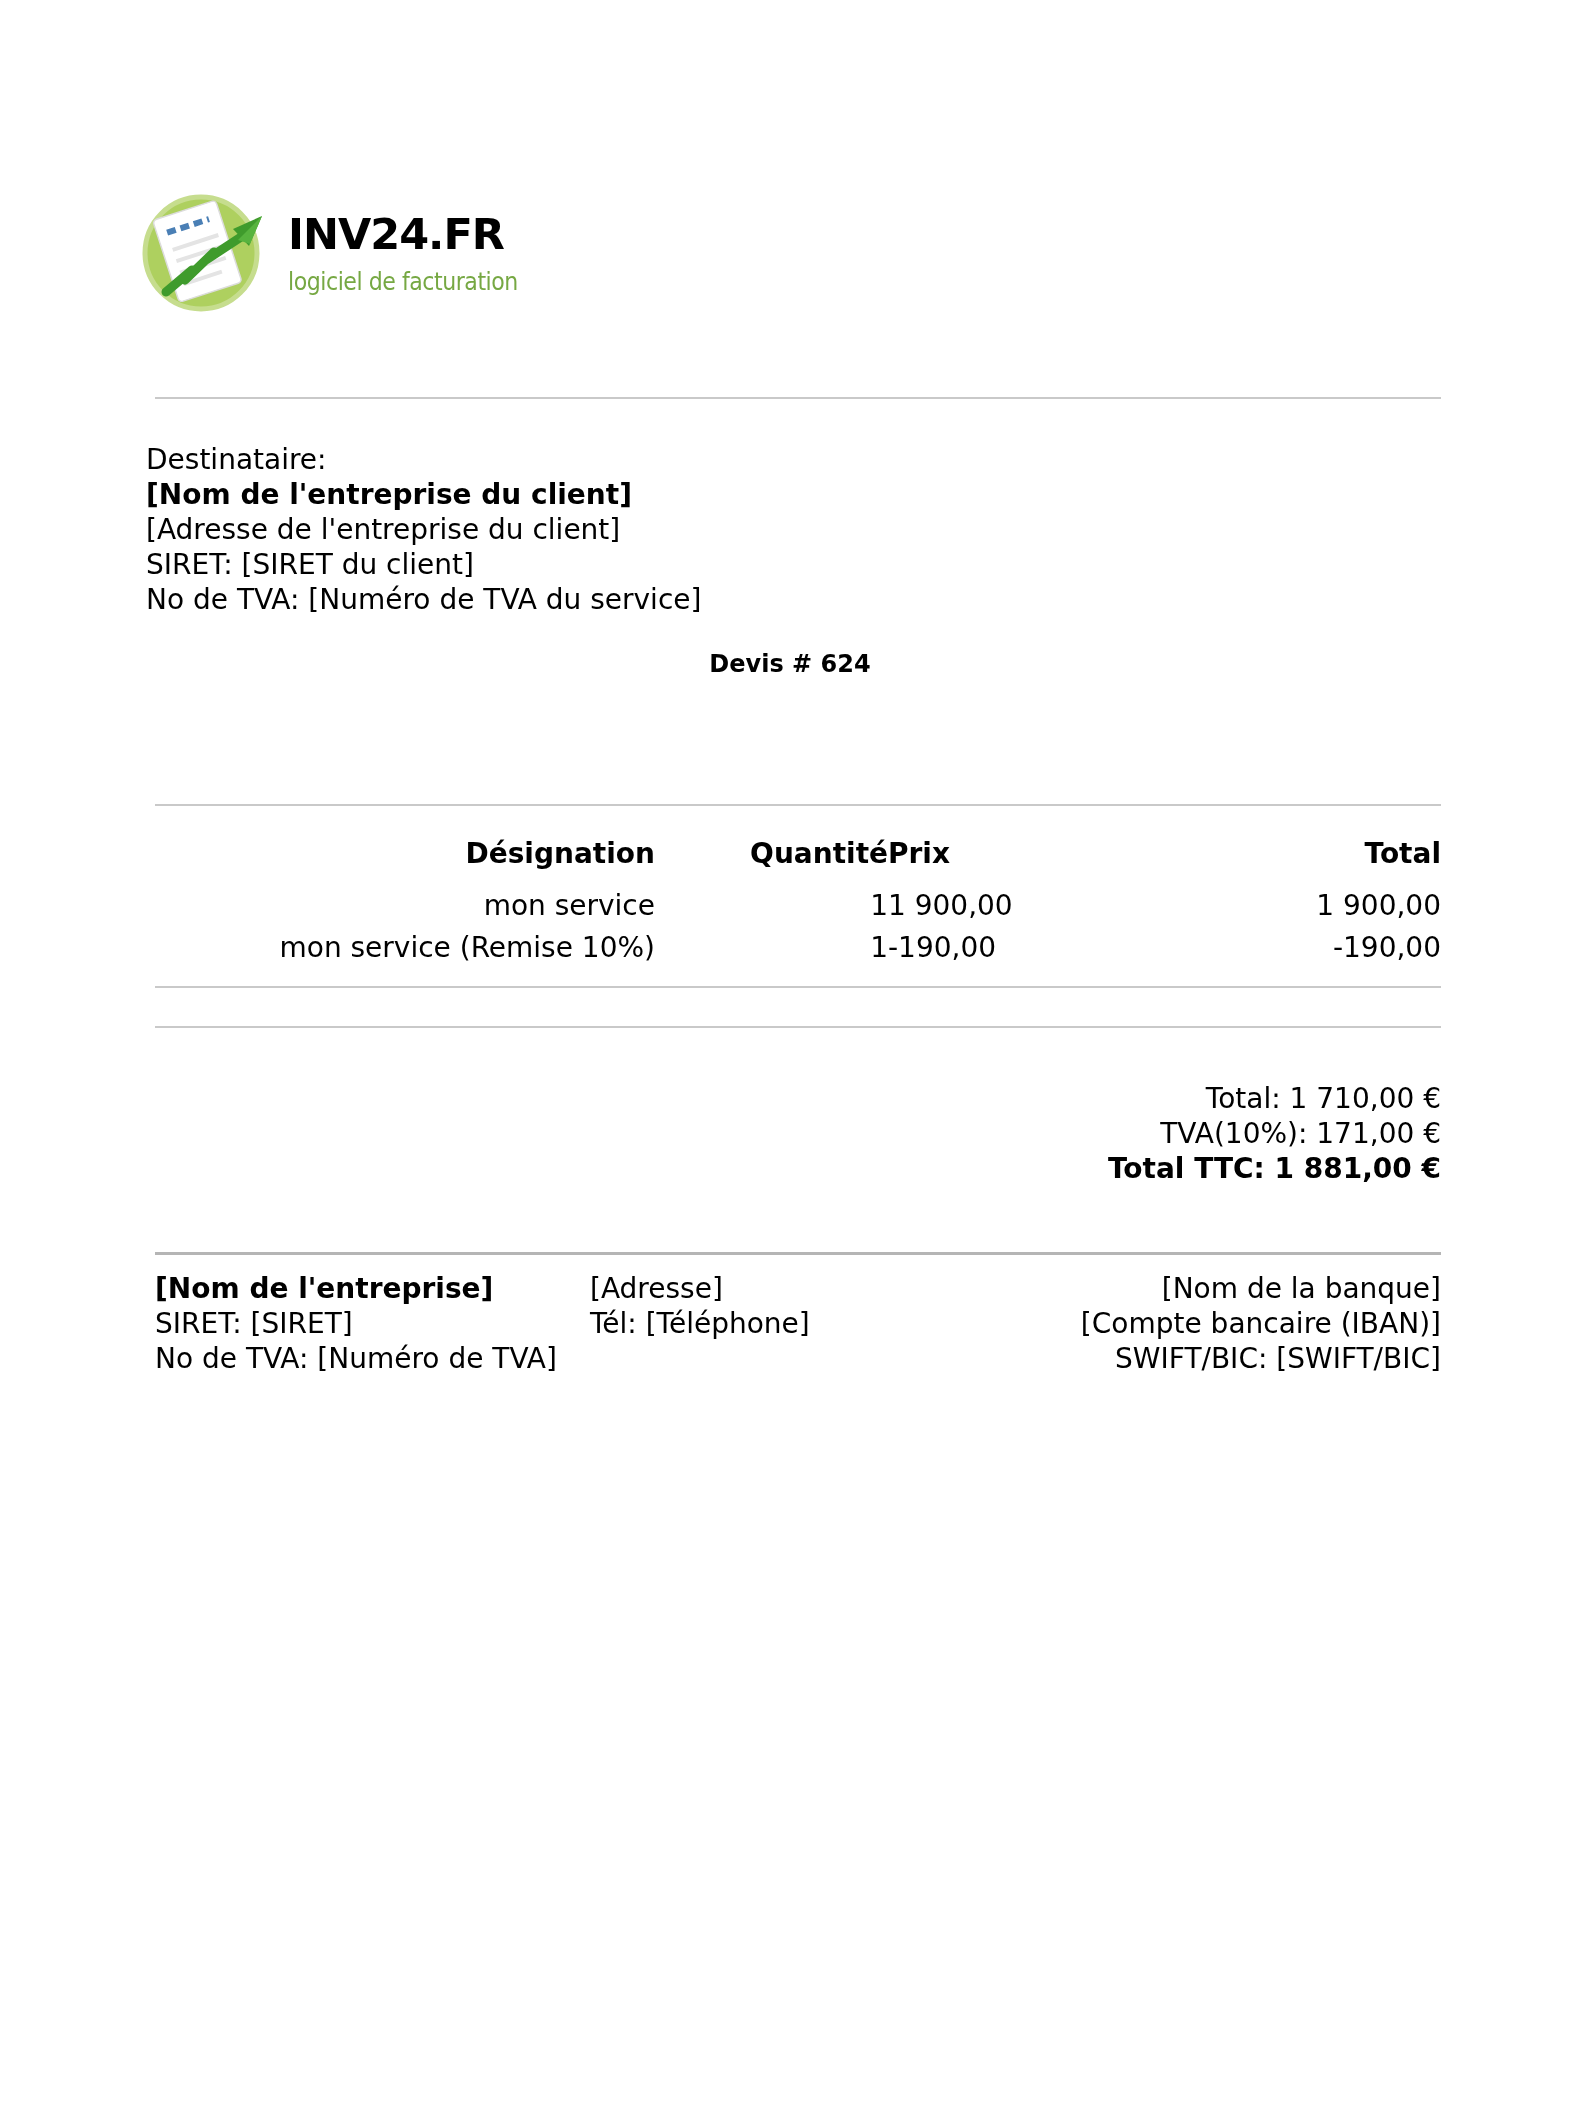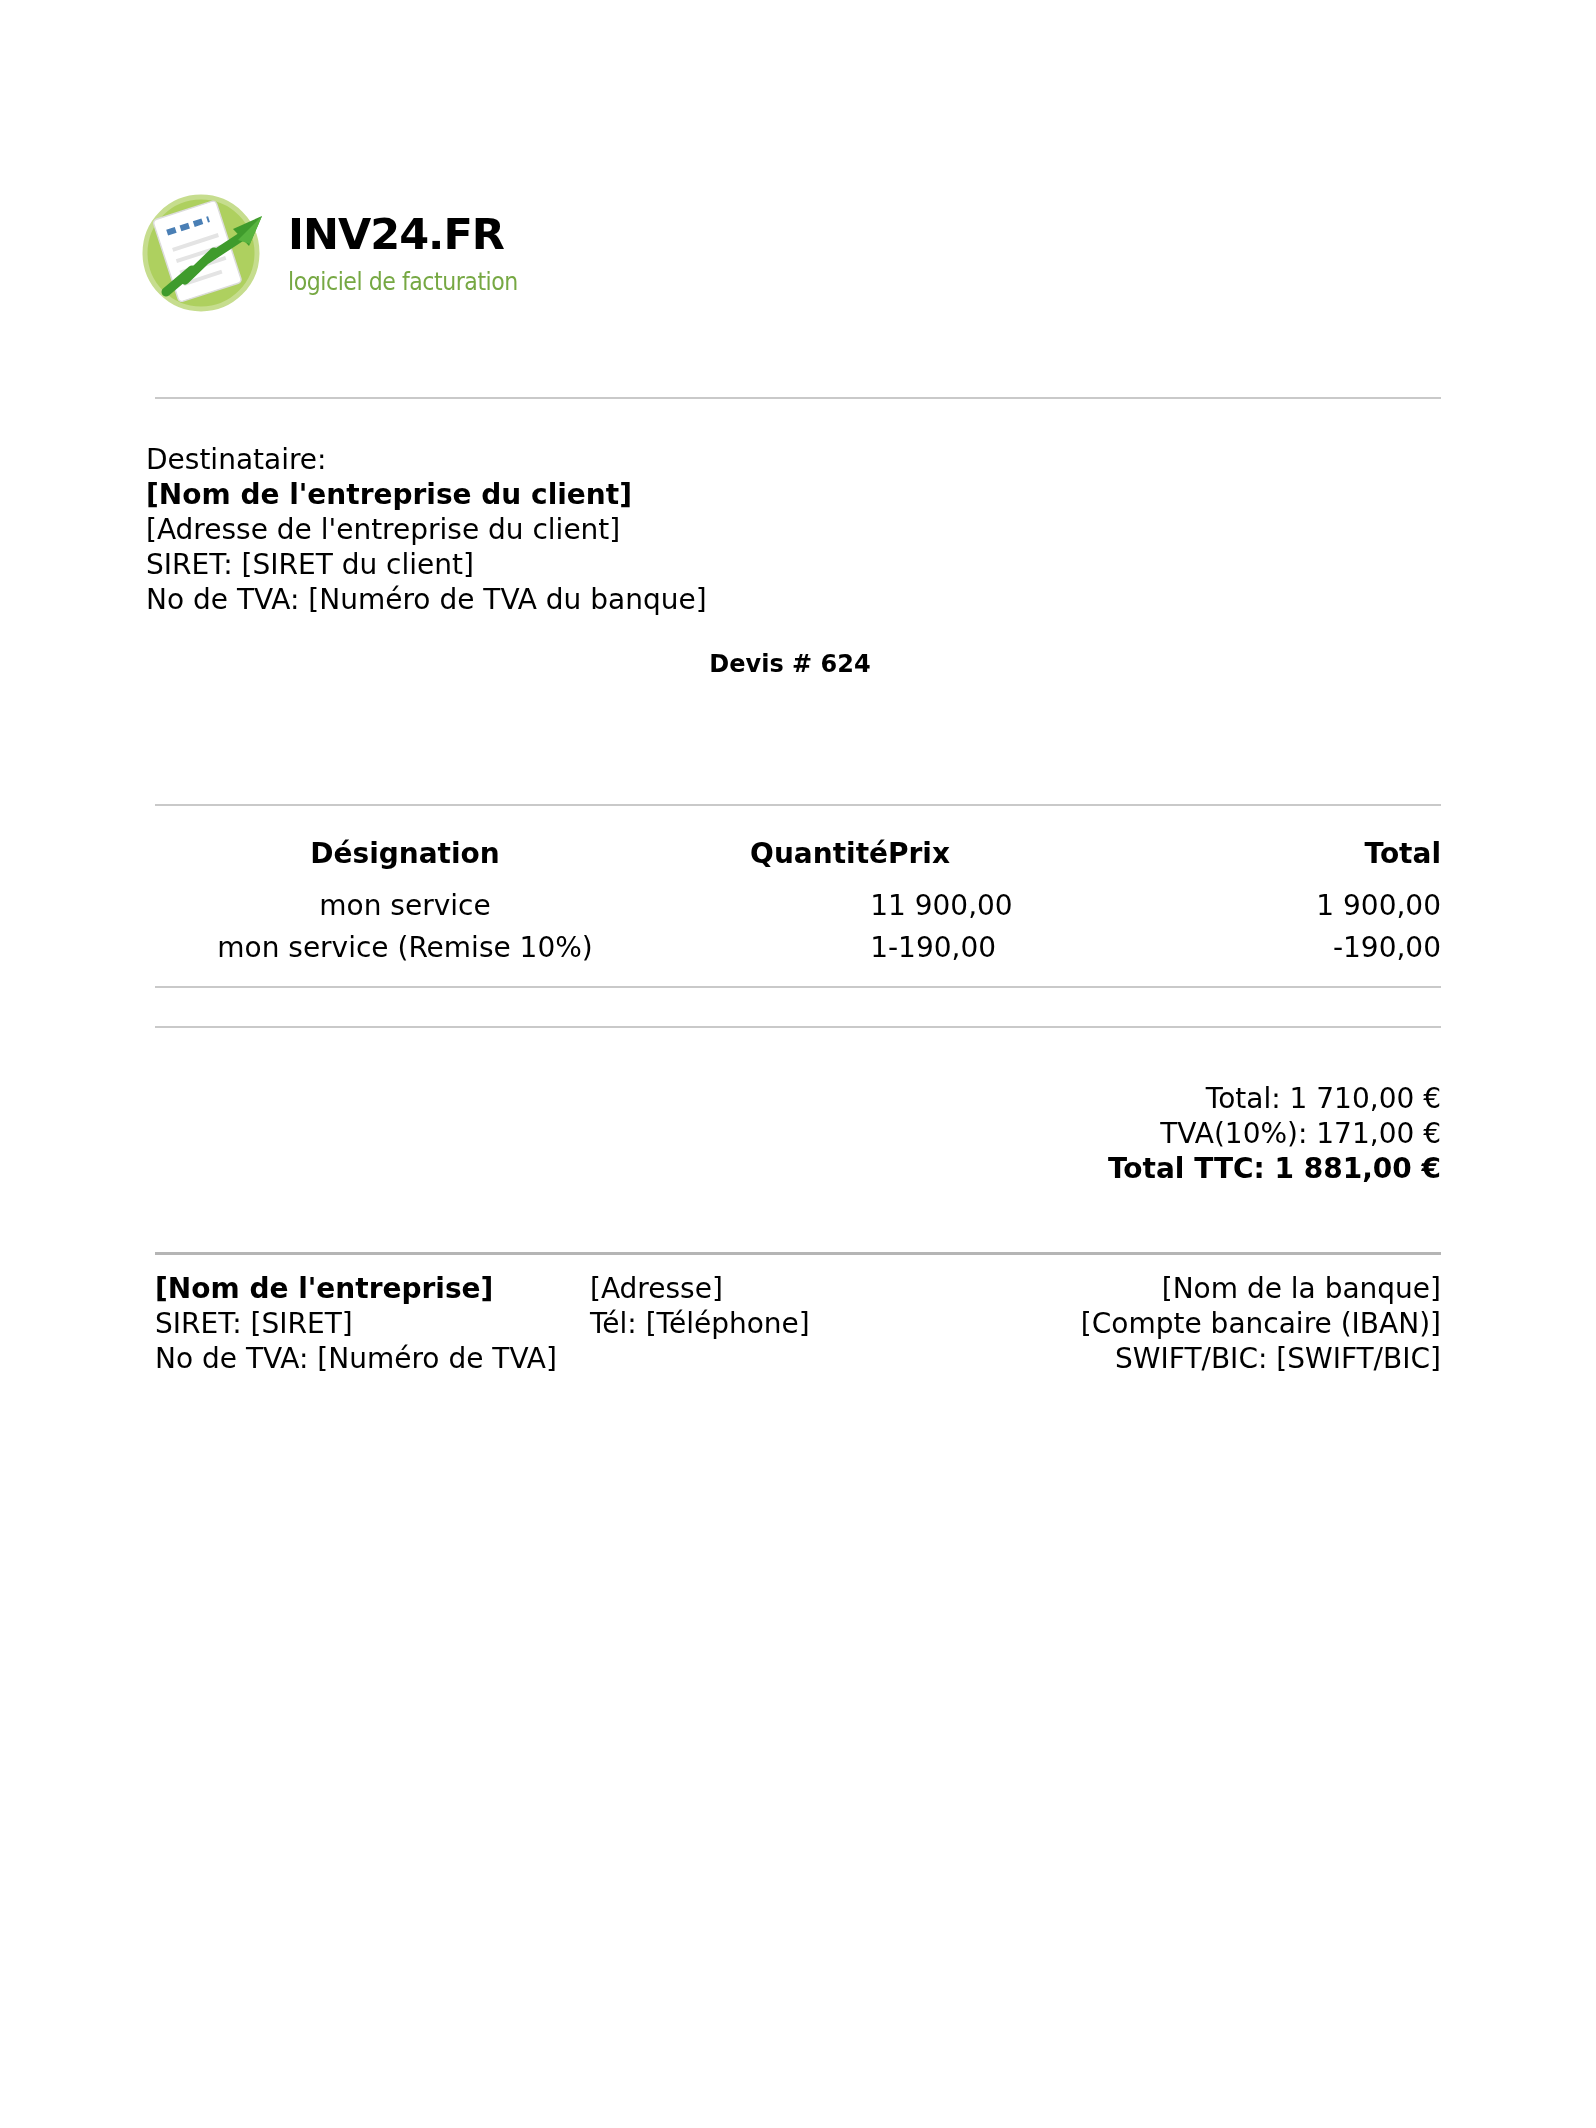--- a/index.html
+++ b/index.html
@@ -47,21 +47,21 @@
   .doc-title {
     position: absolute; left: 147px; top: 650px; width: 1286px;
     text-align: center; font-size: 24px; font-weight: 700; line-height: 1.2;
   }
 
   
   .trow {
     position: absolute; left: 155px; width: 1286px;
     display: flex; line-height: 35px;
   }
-  .c-des   { width: 500px; text-align: center; }
+  .c-des   { width: 500px; text-align: right; }
   .c-qty   { width: 233px; text-align: right; }
   .c-prix  { width: 275px; }
   .c-tot   { flex: 1;      text-align: right; }
   .thead { font-weight: 700; }
 
   
   .totals { left: 155px; top: 1081px; width: 1286px; }
 
   
   .footer-col1 { left: 155px;  top: 1271px; }
@@ -93,21 +93,21 @@
   <div class="brand-name">INV24.FR</div>
   <div class="brand-tagline">logiciel de facturation</div>
 
   <div class="rule" style="top:397px;"></div>
 
   <div class="abs recipient lh">
     <div>Destinataire:</div>
     <div class="bold">[Nom de l'entreprise du client]</div>
     <div>[Adresse de l'entreprise du client]</div>
     <div>SIRET: [SIRET du client]</div>
-    <div>No de TVA: [Numéro de TVA du banque]</div>
+    <div>No de TVA: [Numéro de TVA du service]</div>
   </div>
 
 
   <div class="doc-title">Devis # 624</div>
 
   <div class="rule" style="top:804px;"></div>
 
   <div class="trow thead" style="top:836px;">
     <div class="c-des">Désignation</div>
     <div class="c-qty">Quantité</div>

